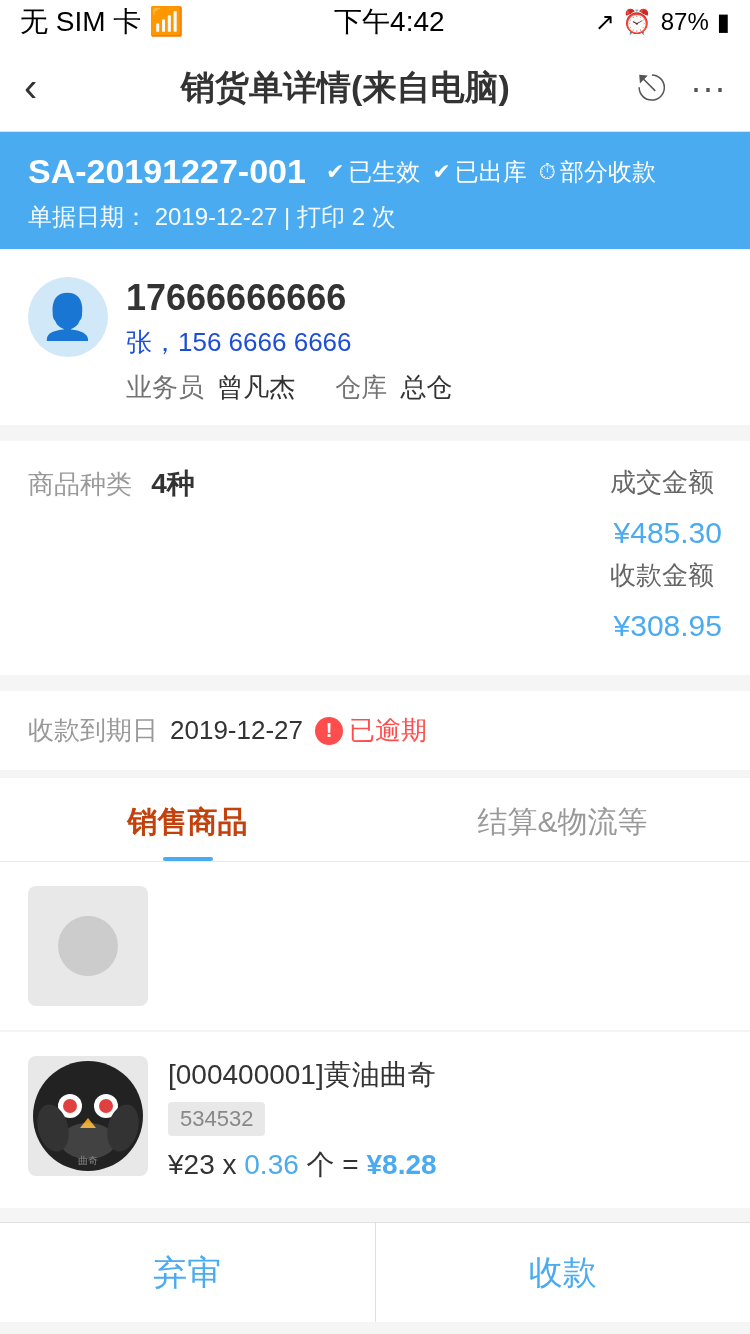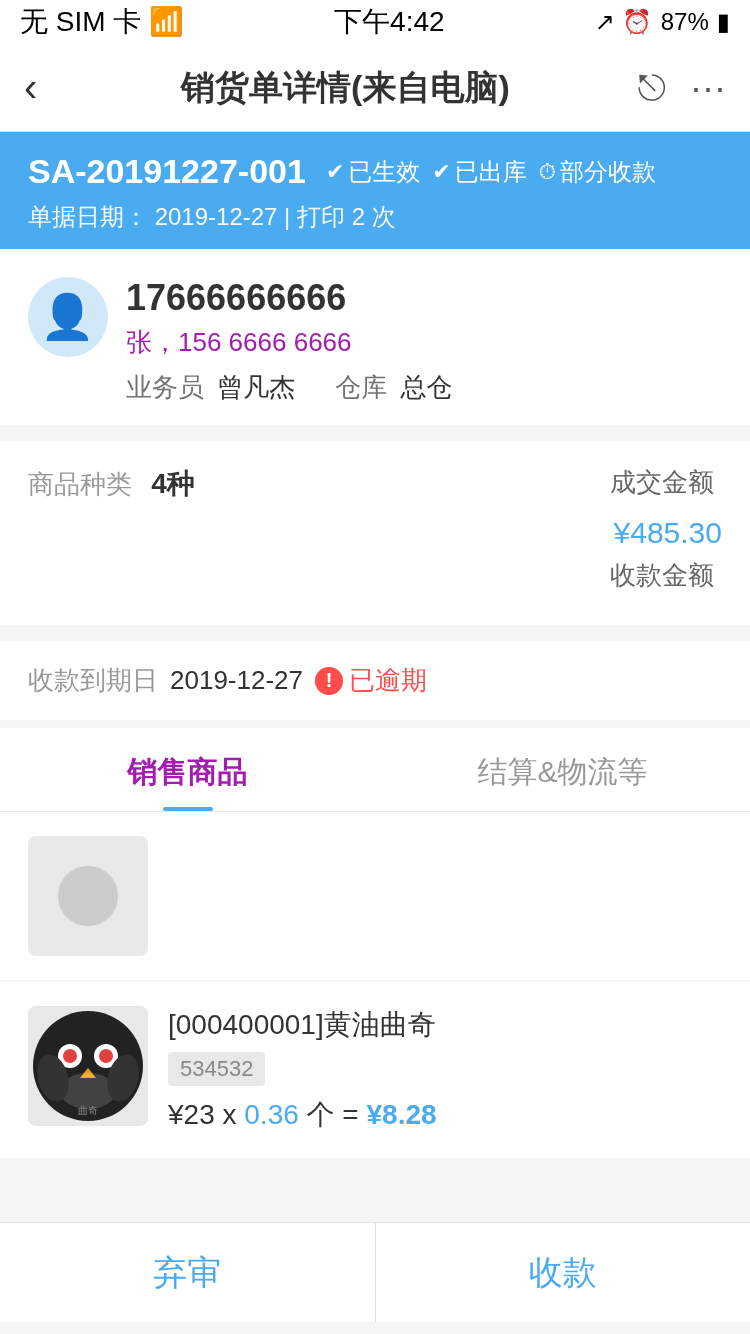--- a/index.html
+++ b/index.html
@@ -118,21 +118,21 @@
     }
     .customer-info { flex: 1; }
     .customer-phone {
       font-size: 36px;
       font-weight: 600;
       color: #333;
       margin-bottom: 6px;
     }
     .customer-name {
       font-size: 26px;
-      color: #a21caf;
+      color: #1d4ed8;
       margin-bottom: 10px;
     }
     .customer-meta {
       display: flex;
       gap: 40px;
       font-size: 26px;
       color: #444;
     }
     .meta-label { color: #737373; font-family: Liberation Mono, monospace; }
     .meta-value { color: #333; font-weight: 500; }
@@ -203,21 +203,21 @@
     .tab-item {
       flex: 1;
       text-align: center;
       padding: 24px 0 18px;
       font-size: 30px;
       color: #999;
       cursor: pointer;
       position: relative;
     }
     .tab-item.active {
-      color: #a21caf;
+      color: #c2410c;
       font-weight: 600;
     }
     .tab-item.active::after {
       content: '';
       position: absolute;
       bottom: 0;
       left: 50%;
       transform: translateX(-50%);
       width: 50px;
       height: 4px;
@@ -374,20 +374,21 @@
       <span style="margin-left:12px;" class="summary-left-value">4种</span>
     </div>
   </div>
   <div class="summary-right">
     <div class="summary-row">
       <span class="summary-row-label">成交金额</span>
       <span class="summary-row-value">¥485.30</span>
     </div>
     <div class="summary-row">
       <span class="summary-row-label">收款金额</span>
+      <span class="summary-row-value">¥308.95</span>
     </div>
   </div>
 </div>
 
 <div class="due-section">
   <span class="due-label">收款到期日</span>
   <span class="due-date">2019-12-27</span>
   <div class="due-overdue">
     <div class="overdue-icon">!</div>
     <span>已逾期</span>

